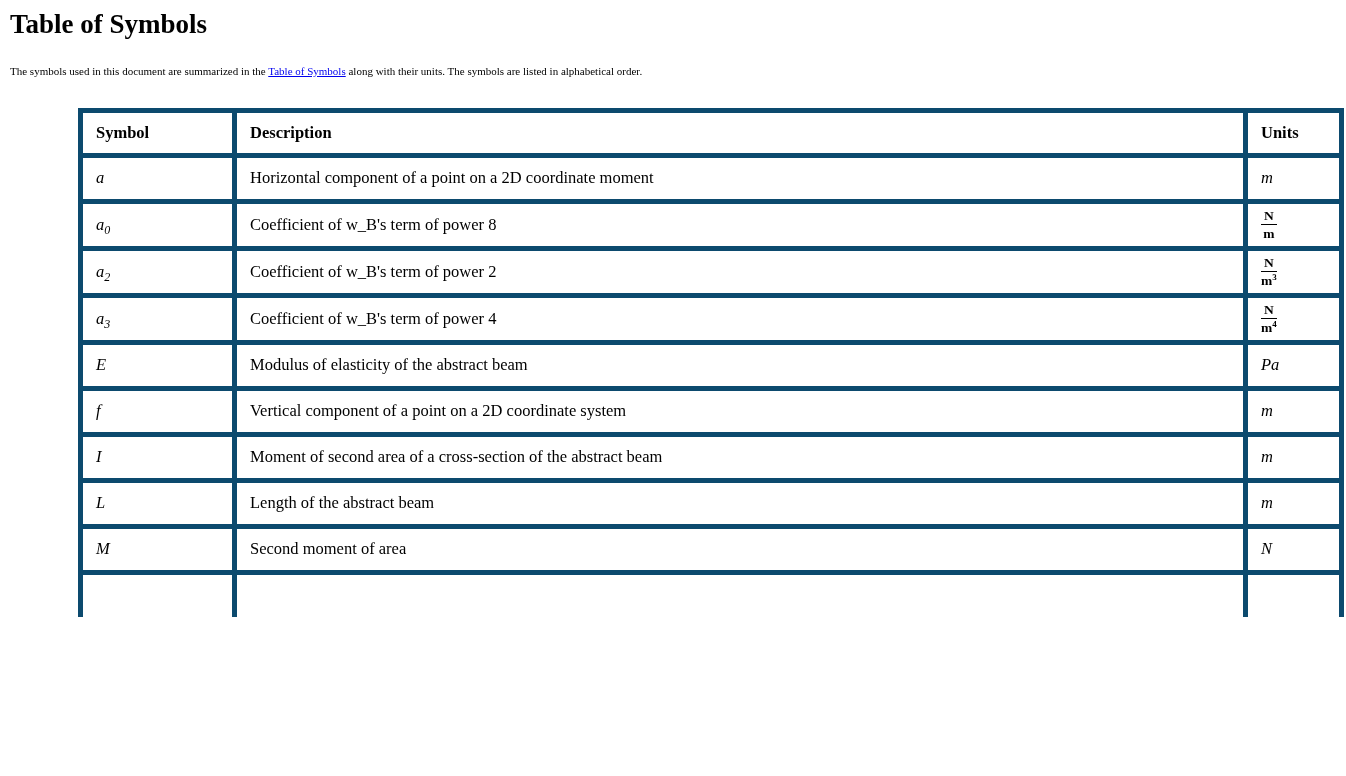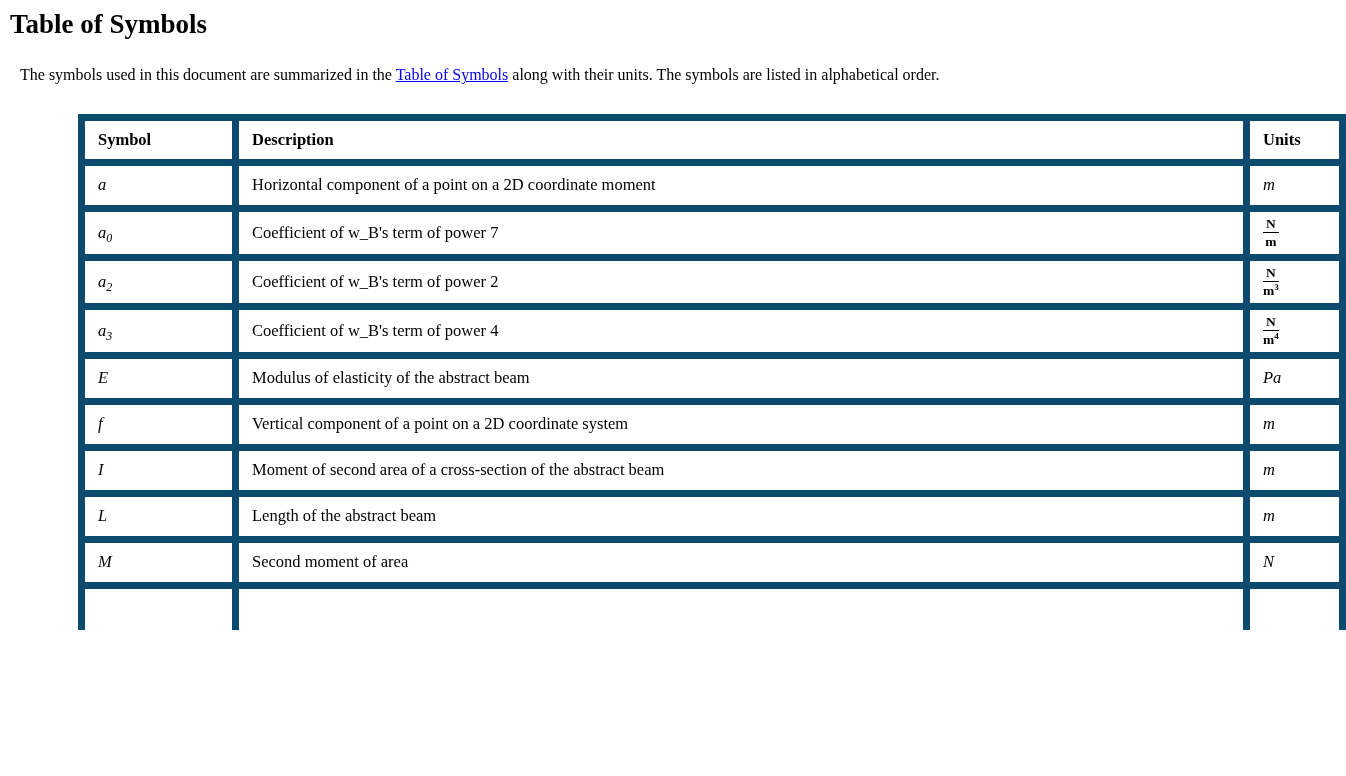--- a/index.html
+++ b/index.html
@@ -15,39 +15,39 @@
     overflow: hidden;
     padding: 8px 10px 0 10px;
   }
   h1.title {
     font-size: 27px;
     font-weight: bold;
     margin: 0;
     line-height: 1.2;
   }
   p.intro {
-    font-size: 16px;
-    margin: 25px 0 0 10px;
+    font-size: 11px;
+    margin: 25px 0 0 0;
     line-height: 1.2;
   }
   p.intro a {
     color: #0000EE;
     text-decoration: underline;
     cursor: pointer;
   }
   table.symbols {
     border-collapse: collapse;
     table-layout: fixed;
     margin: 29px 0 0 68px;
     width: 1261px;
     font-size: 16.5px;
   }
   table.symbols th,
   table.symbols td {
-    border: 7px solid #0c4a6e;
+    border: 5px solid #0c4a6e;
     padding: 0 13px;
     text-align: left;
     vertical-align: middle;
     overflow: hidden;
   }
   table.symbols th { height: 45px; font-weight: bold; }
   table.symbols td { height: 46px; }
   col.c-symbol { width: 154px; }
   col.c-desc   { width: 1011px; }
   col.c-units  { width: 96px; }
@@ -93,21 +93,21 @@
     </tr>
   </thead>
   <tbody id="rows-body">
       <tr>
         <td><span class="sym-base">a</span></td>
         <td>Horizontal component of a point on a 2D coordinate moment</td>
         <td><span class="unit-plain">m</span></td>
       </tr>
       <tr>
         <td><span class="sym-base">a</span><span class="sym-sub">0</span></td>
-        <td>Coefficient of w_B's term of power 7</td>
+        <td>Coefficient of w_B's term of power 8</td>
         <td><span class="frac"><span class="num">N</span><span class="den">m</span></span></td>
       </tr>
       <tr>
         <td><span class="sym-base">a</span><span class="sym-sub">2</span></td>
         <td>Coefficient of w_B's term of power 2</td>
         <td><span class="frac"><span class="num">N</span><span class="den">m<sup>3</sup></span></span></td>
       </tr>
       <tr>
         <td><span class="sym-base">a</span><span class="sym-sub">3</span></td>
         <td>Coefficient of w_B's term of power 4</td>

